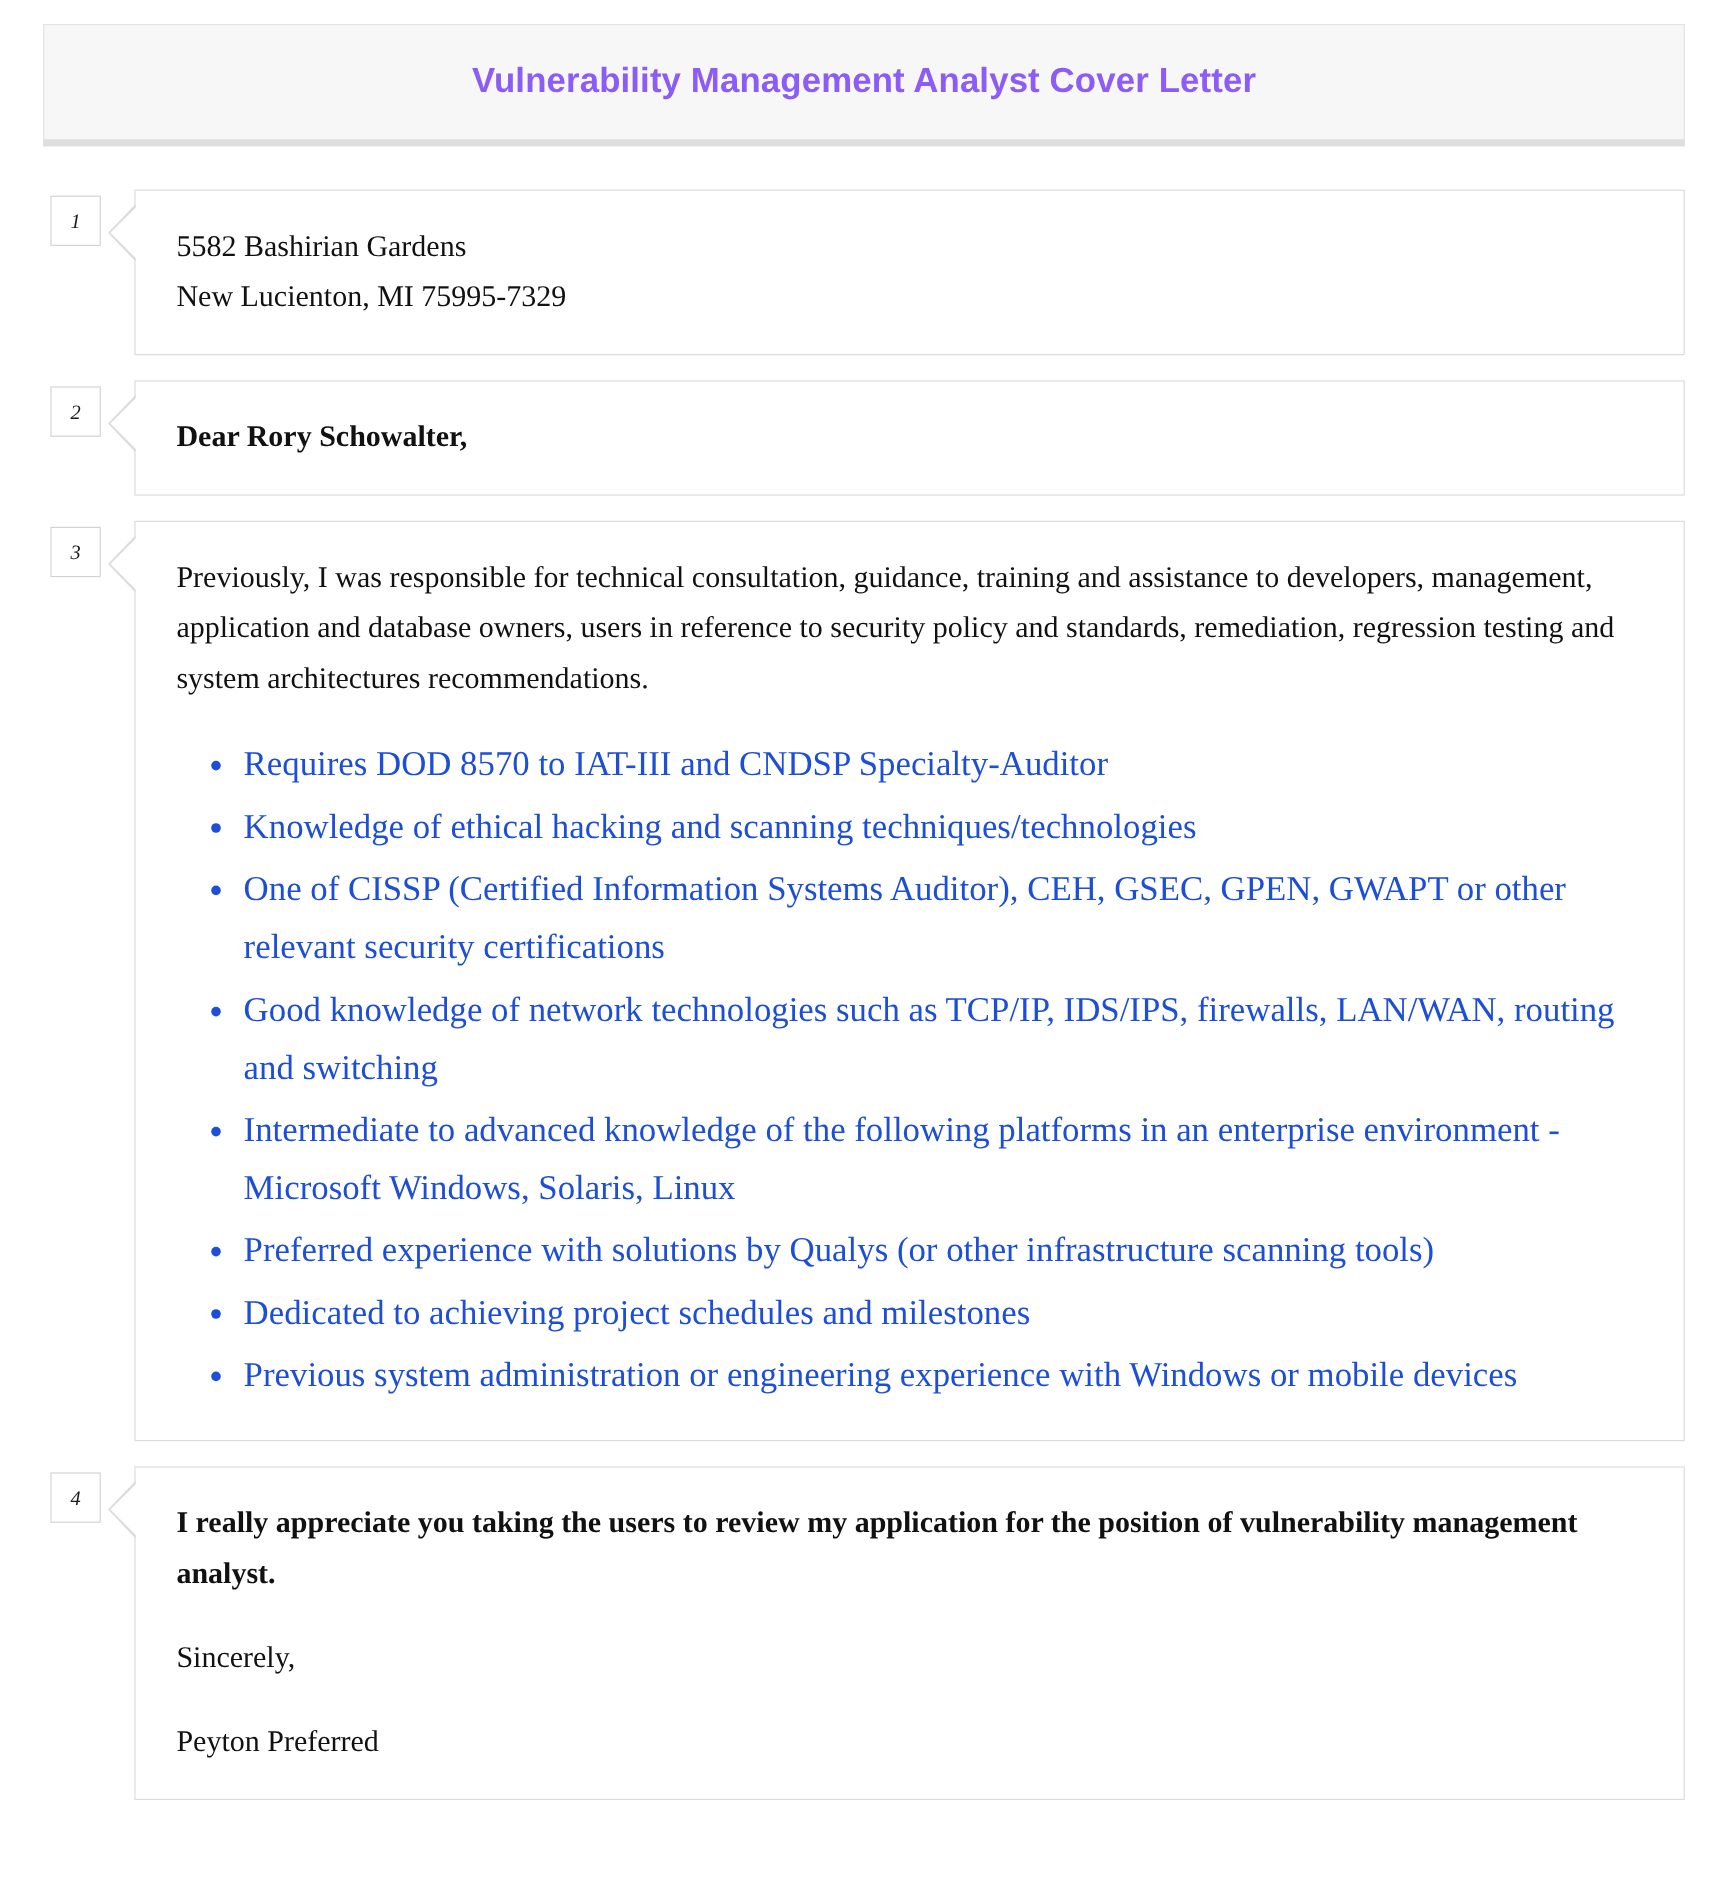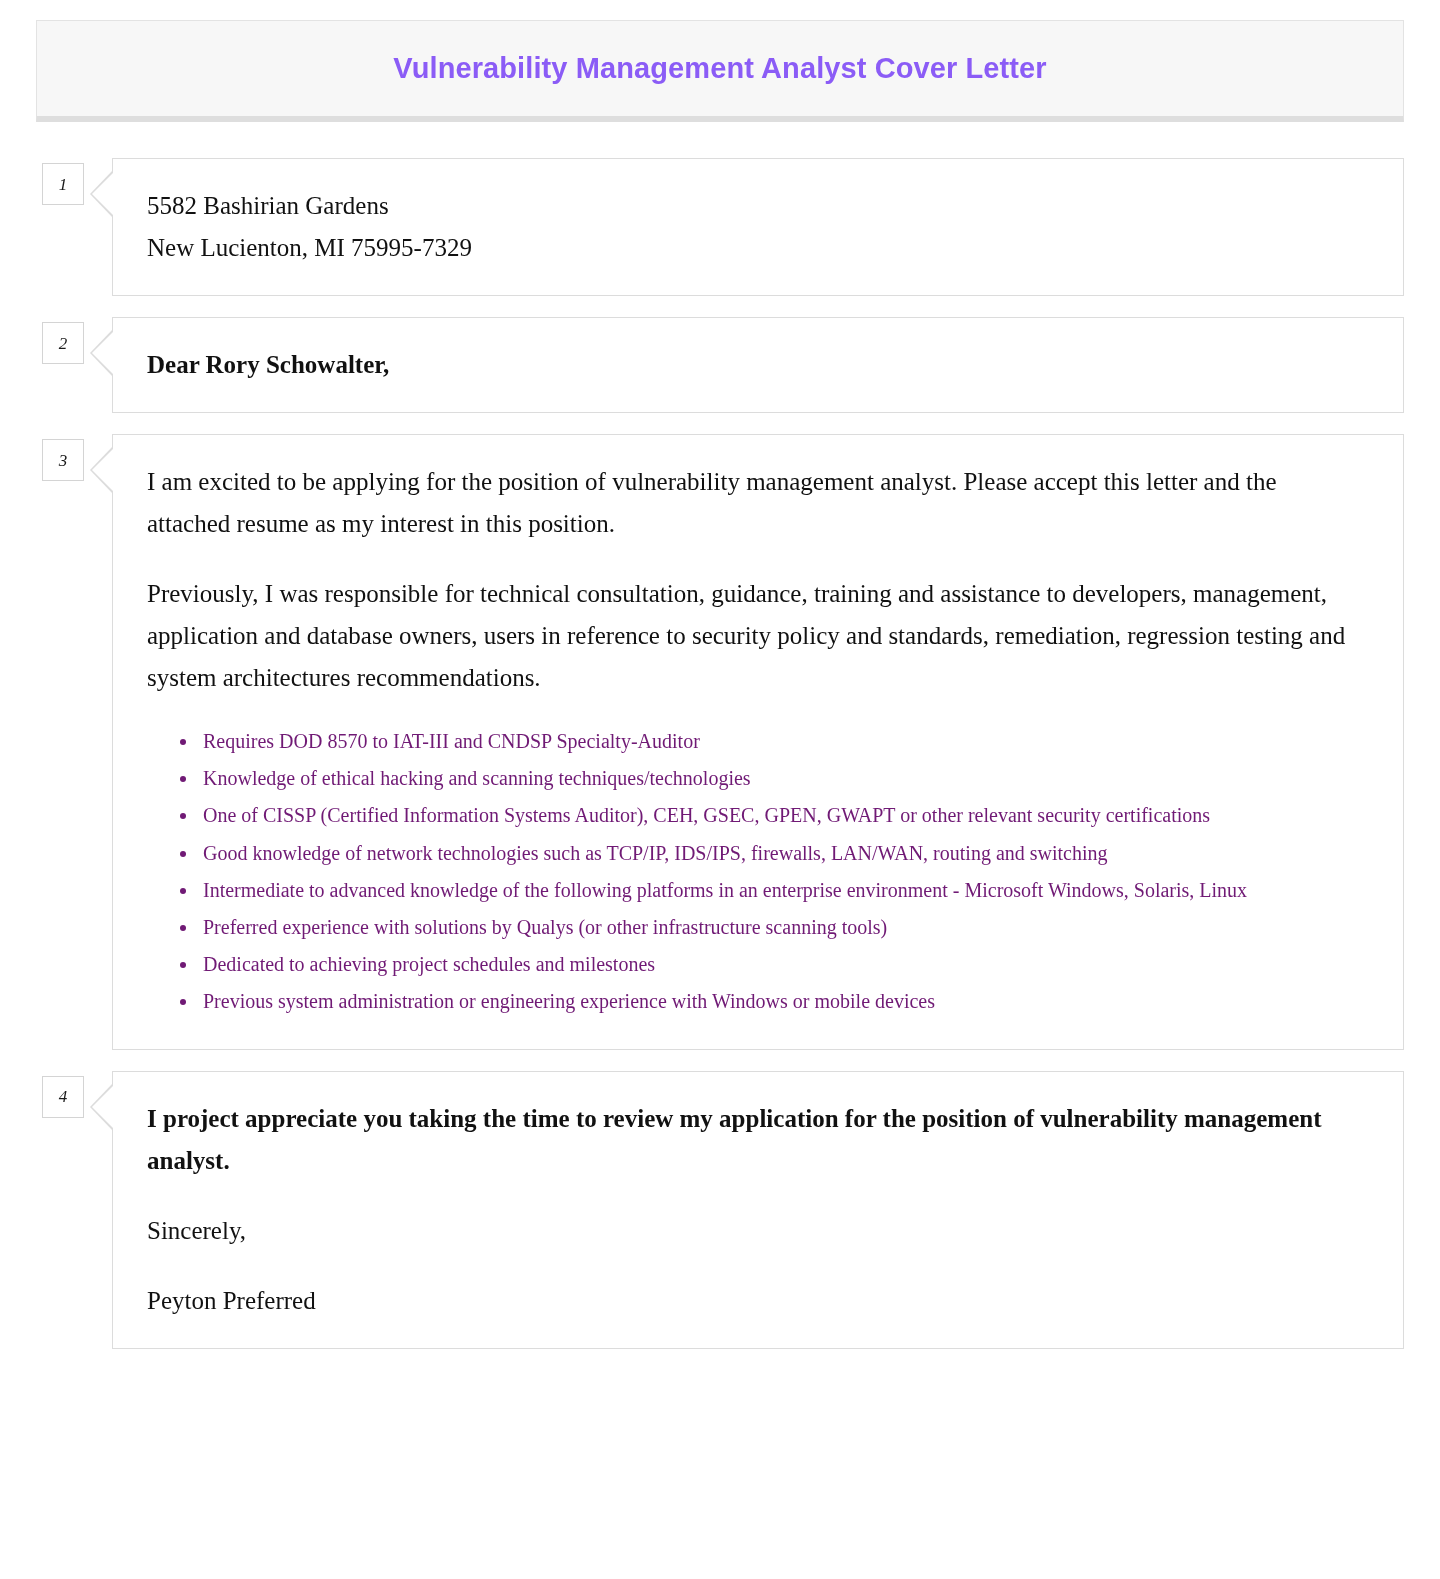--- a/index.html
+++ b/index.html
@@ -116,23 +116,23 @@
   .bubble p.bold { font-weight: bold; }
 
   .addr-line { display: block; }
 
   .req-list {
     margin: 26px 0 0 0;
     padding-left: 52px;
     list-style-type: disc;
   }
   .req-list li {
-    font-size: 20px;
+    font-size: 29px;
     line-height: 1.66;
-    color: #701a75;
+    color: #1d4ed8;
     margin: 0 0 4px 0;
     padding-left: 4px;
   }
 </style>
 </head>
 <body>
 
 <div class="page">
 
   <div class="doc-header">
@@ -152,37 +152,36 @@
   <div class="callout">
     <div class="badge">2</div>
     <div class="bubble">
       <p class="bold">Dear Rory Schowalter,</p>
     </div>
   </div>
 
   <div class="callout">
     <div class="badge">3</div>
     <div class="bubble">
-      <p>I am excited to be applying for the position of vulnerability management analyst. Please accept this letter and the attached resume as my interest in this position.</p>
       <p>Previously, I was responsible for technical consultation, guidance, training and assistance to developers, management, application and database owners, users in reference to security policy and standards, remediation, regression testing and system architectures recommendations.</p>
       <ul class="req-list">
         <li>Requires DOD 8570 to IAT-III and CNDSP Specialty-Auditor</li>
         <li>Knowledge of ethical hacking and scanning techniques/technologies</li>
         <li>One of CISSP (Certified Information Systems Auditor), CEH, GSEC, GPEN, GWAPT or other relevant security certifications</li>
         <li>Good knowledge of network technologies such as TCP/IP, IDS/IPS, firewalls, LAN/WAN, routing and switching</li>
         <li>Intermediate to advanced knowledge of the following platforms in an enterprise environment - Microsoft Windows, Solaris, Linux</li>
         <li>Preferred experience with solutions by Qualys (or other infrastructure scanning tools)</li>
         <li>Dedicated to achieving project schedules and milestones</li>
         <li>Previous system administration or engineering experience with Windows or mobile devices</li>
       </ul>
     </div>
   </div>
 
   <div class="callout">
     <div class="badge">4</div>
     <div class="bubble">
-      <p class="bold">I project appreciate you taking the time to review my application for the position of vulnerability management analyst.</p>
+      <p class="bold">I really appreciate you taking the users to review my application for the position of vulnerability management analyst.</p>
       <p>Sincerely,</p>
       <p>Peyton Preferred</p>
     </div>
   </div>
 
 </div>
 
 </body></html>

